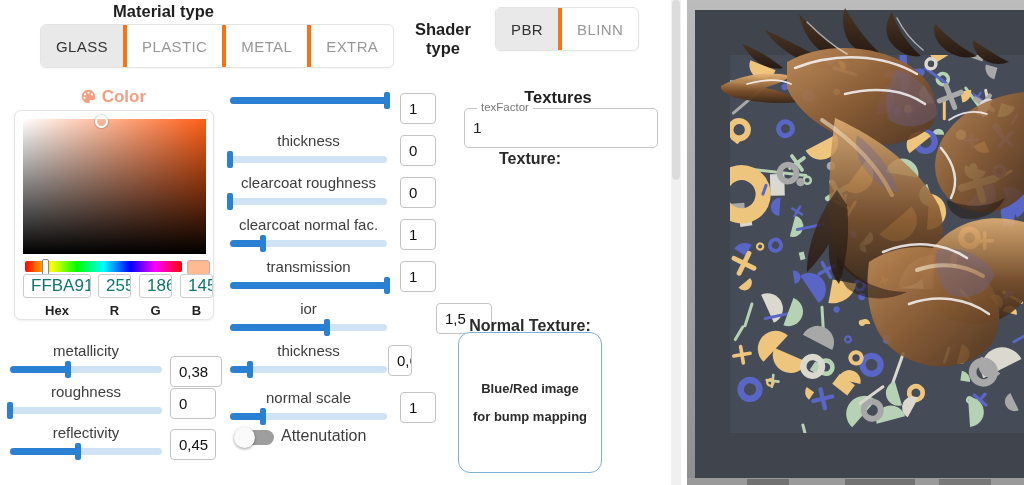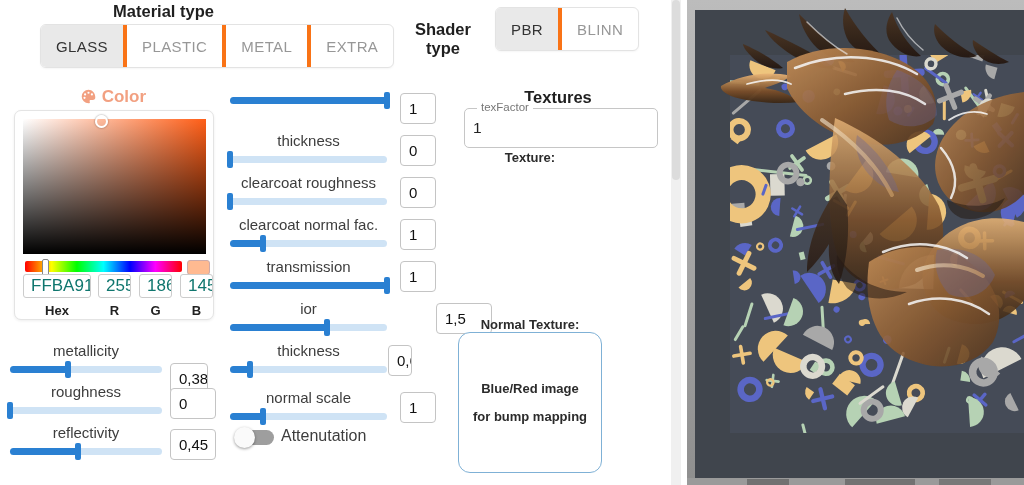--- a/index.html
+++ b/index.html
@@ -39,21 +39,21 @@
                 padding:0 0 0 8px;font-size:15px;color:#111;font-family:"Liberation Sans",sans-serif;}
   
   .toggle-track{position:absolute;left:8px;top:430px;width:36px;height:15px;border-radius:8px;background:#9e9e9e;cursor:pointer;}
   .toggle-knob{position:absolute;left:-4px;top:-3px;width:21px;height:21px;border-radius:50%;background:#fafafa;
                box-shadow:0 1px 3px rgba(0,0,0,.4);}
   
   .texfield{position:absolute;left:464px;top:108px;width:192px;height:38px;border:1px solid #c6c6c6;border-radius:5px;background:#fff;}
   .texlabel{position:absolute;left:12px;top:-8px;background:#fff;padding:0 4px;font-size:11.5px;color:#777;}
   .texfield input{position:absolute;left:6px;top:5px;width:170px;height:26px;border:none;outline:none;
                   font-size:15.5px;color:#222;font-family:"Liberation Sans",sans-serif;}
-  .minilabel{font-size:13px;font-weight:700;color:#2b2b2b;text-align:center;}
+  .minilabel{font-size:16px;font-weight:700;color:#2b2b2b;text-align:center;}
   .texbox{position:absolute;left:458px;width:144px;border:1px solid #7fb1d6;border-radius:12px;background:#fff;
           display:flex;align-items:center;justify-content:center;text-align:center;
           font-size:13px;font-weight:700;color:#2b2b2b;line-height:2.1;padding:0 12px;box-sizing:border-box;cursor:pointer;}
   .scrollbar{position:absolute;left:671px;top:0;width:10px;height:485px;background:#f0f0f0;}
   .scrollthumb{position:absolute;left:1px;top:0;width:8px;height:180px;background:#dcdcdc;border-radius:4px;}
 </style>
 </head>
 <body>
 
 <div id="app">
@@ -111,21 +111,21 @@
     <div class="clabel" style="left:124px;width:33px;">G</div>
     <div class="clabel" style="left:165px;width:33px;">B</div>
   </div>
 
   <div class="srow" style="left:10px;top:342px;width:210px;">
     <div class="slabel" style="width:152px;">metallicity</div>
     <div class="strack" style="width:152px;">
         <div class="sfill" style="width: 38%;"></div>
         <div class="shandle" style="left: calc(38% - 3px);"></div>
       </div>
-    <div class="svalue" style="left:160px;top:21px;width:38px;"><input value="0,38" style=""></div>
+    <div class="svalue" style="left:160px;top:14px;width:52px;"><input value="0,38" style=""></div>
   </div>
   <div class="srow" style="left:10px;top:383px;width:210px;">
     <div class="slabel" style="width:152px;">roughness</div>
     <div class="strack" style="width:152px;">
         <div class="sfill" style="width: 0%;"></div>
         <div class="shandle" style="left: calc(0% - 3px);"></div>
       </div>
     <div class="svalue" style="left:160px;top:5px;width:46px;"><input value="0" style=""></div>
   </div>
   <div class="srow" style="left:10px;top:424px;width:210px;">

